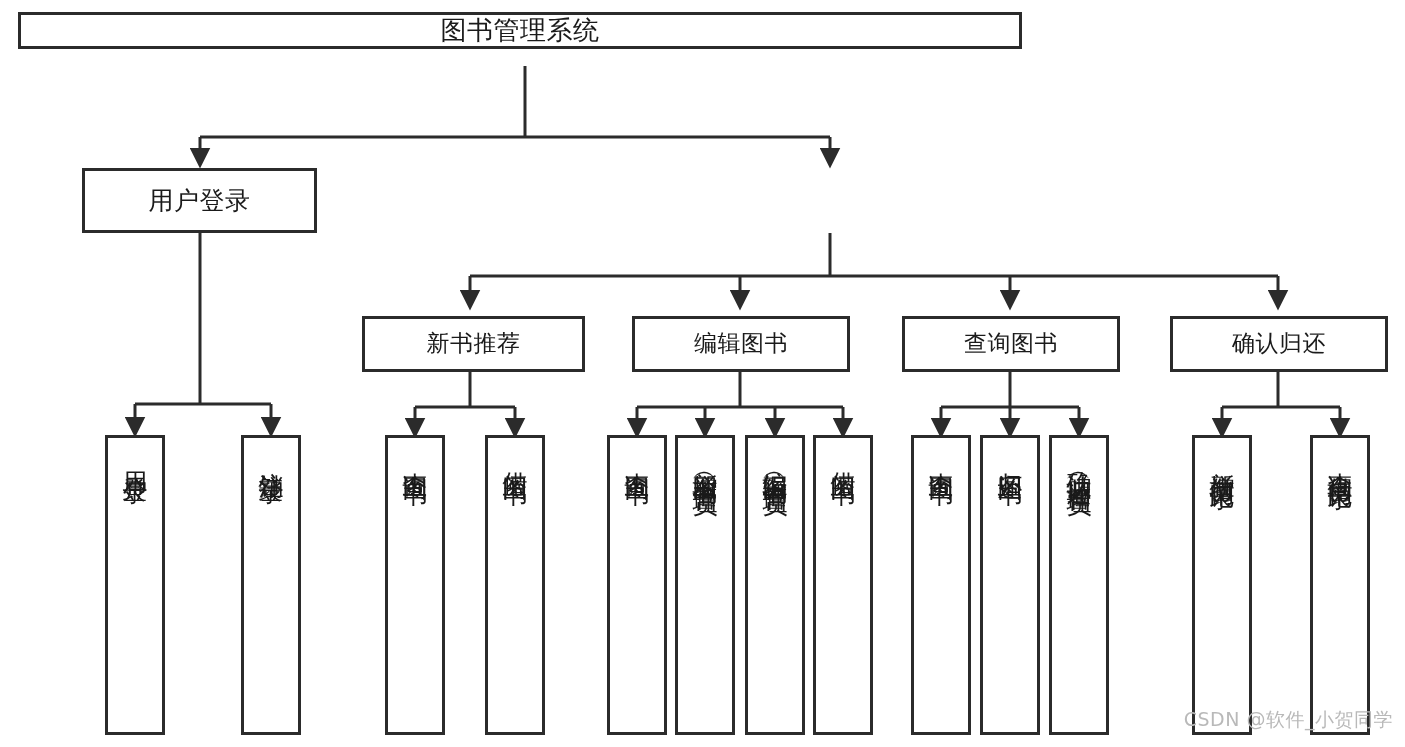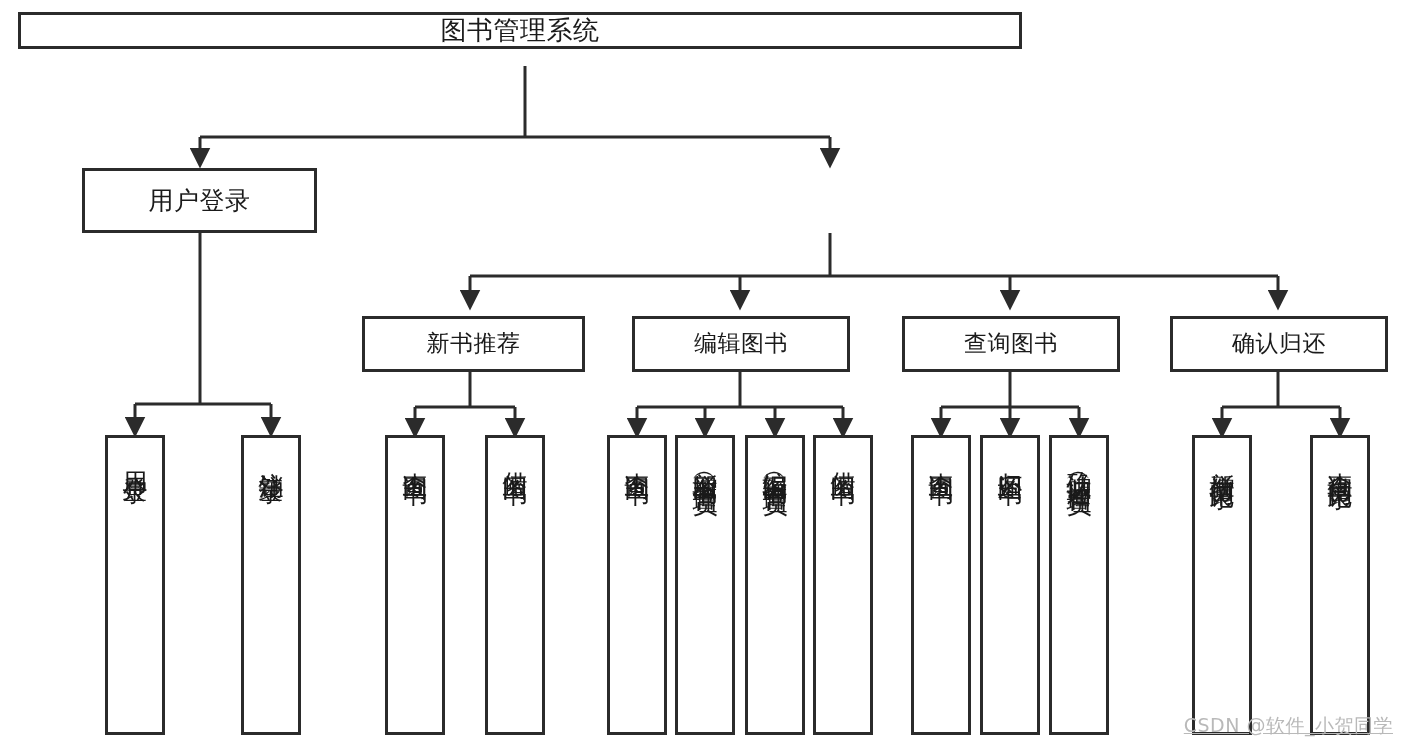--- a/index.html
+++ b/index.html
@@ -56,26 +56,25 @@
     writing-mode: vertical-rl;
     text-orientation: upright;
     font-size: 25px;
     line-height: 1.0;
     letter-spacing: 3px;
     white-space: nowrap;
   }
   .watermark {
     position: absolute;
     right: 12px;
-    bottom: 8px;
+    bottom: 14px;
     font-size: 19px;
     color: #b9b9b9;
     letter-spacing: 0.5px;
     white-space: nowrap;
-    text-decoration: underline;
   }
 </style>
 </head>
 <body>
 
 <div id="canvas">
 
   <svg id="edges" viewBox="0 0 1405 747" width="1405" height="747">
     <defs>
       <marker id="arrow" viewBox="0 0 12 12" refX="6" refY="6" markerWidth="7" markerHeight="7" orient="auto-start-reverse">

